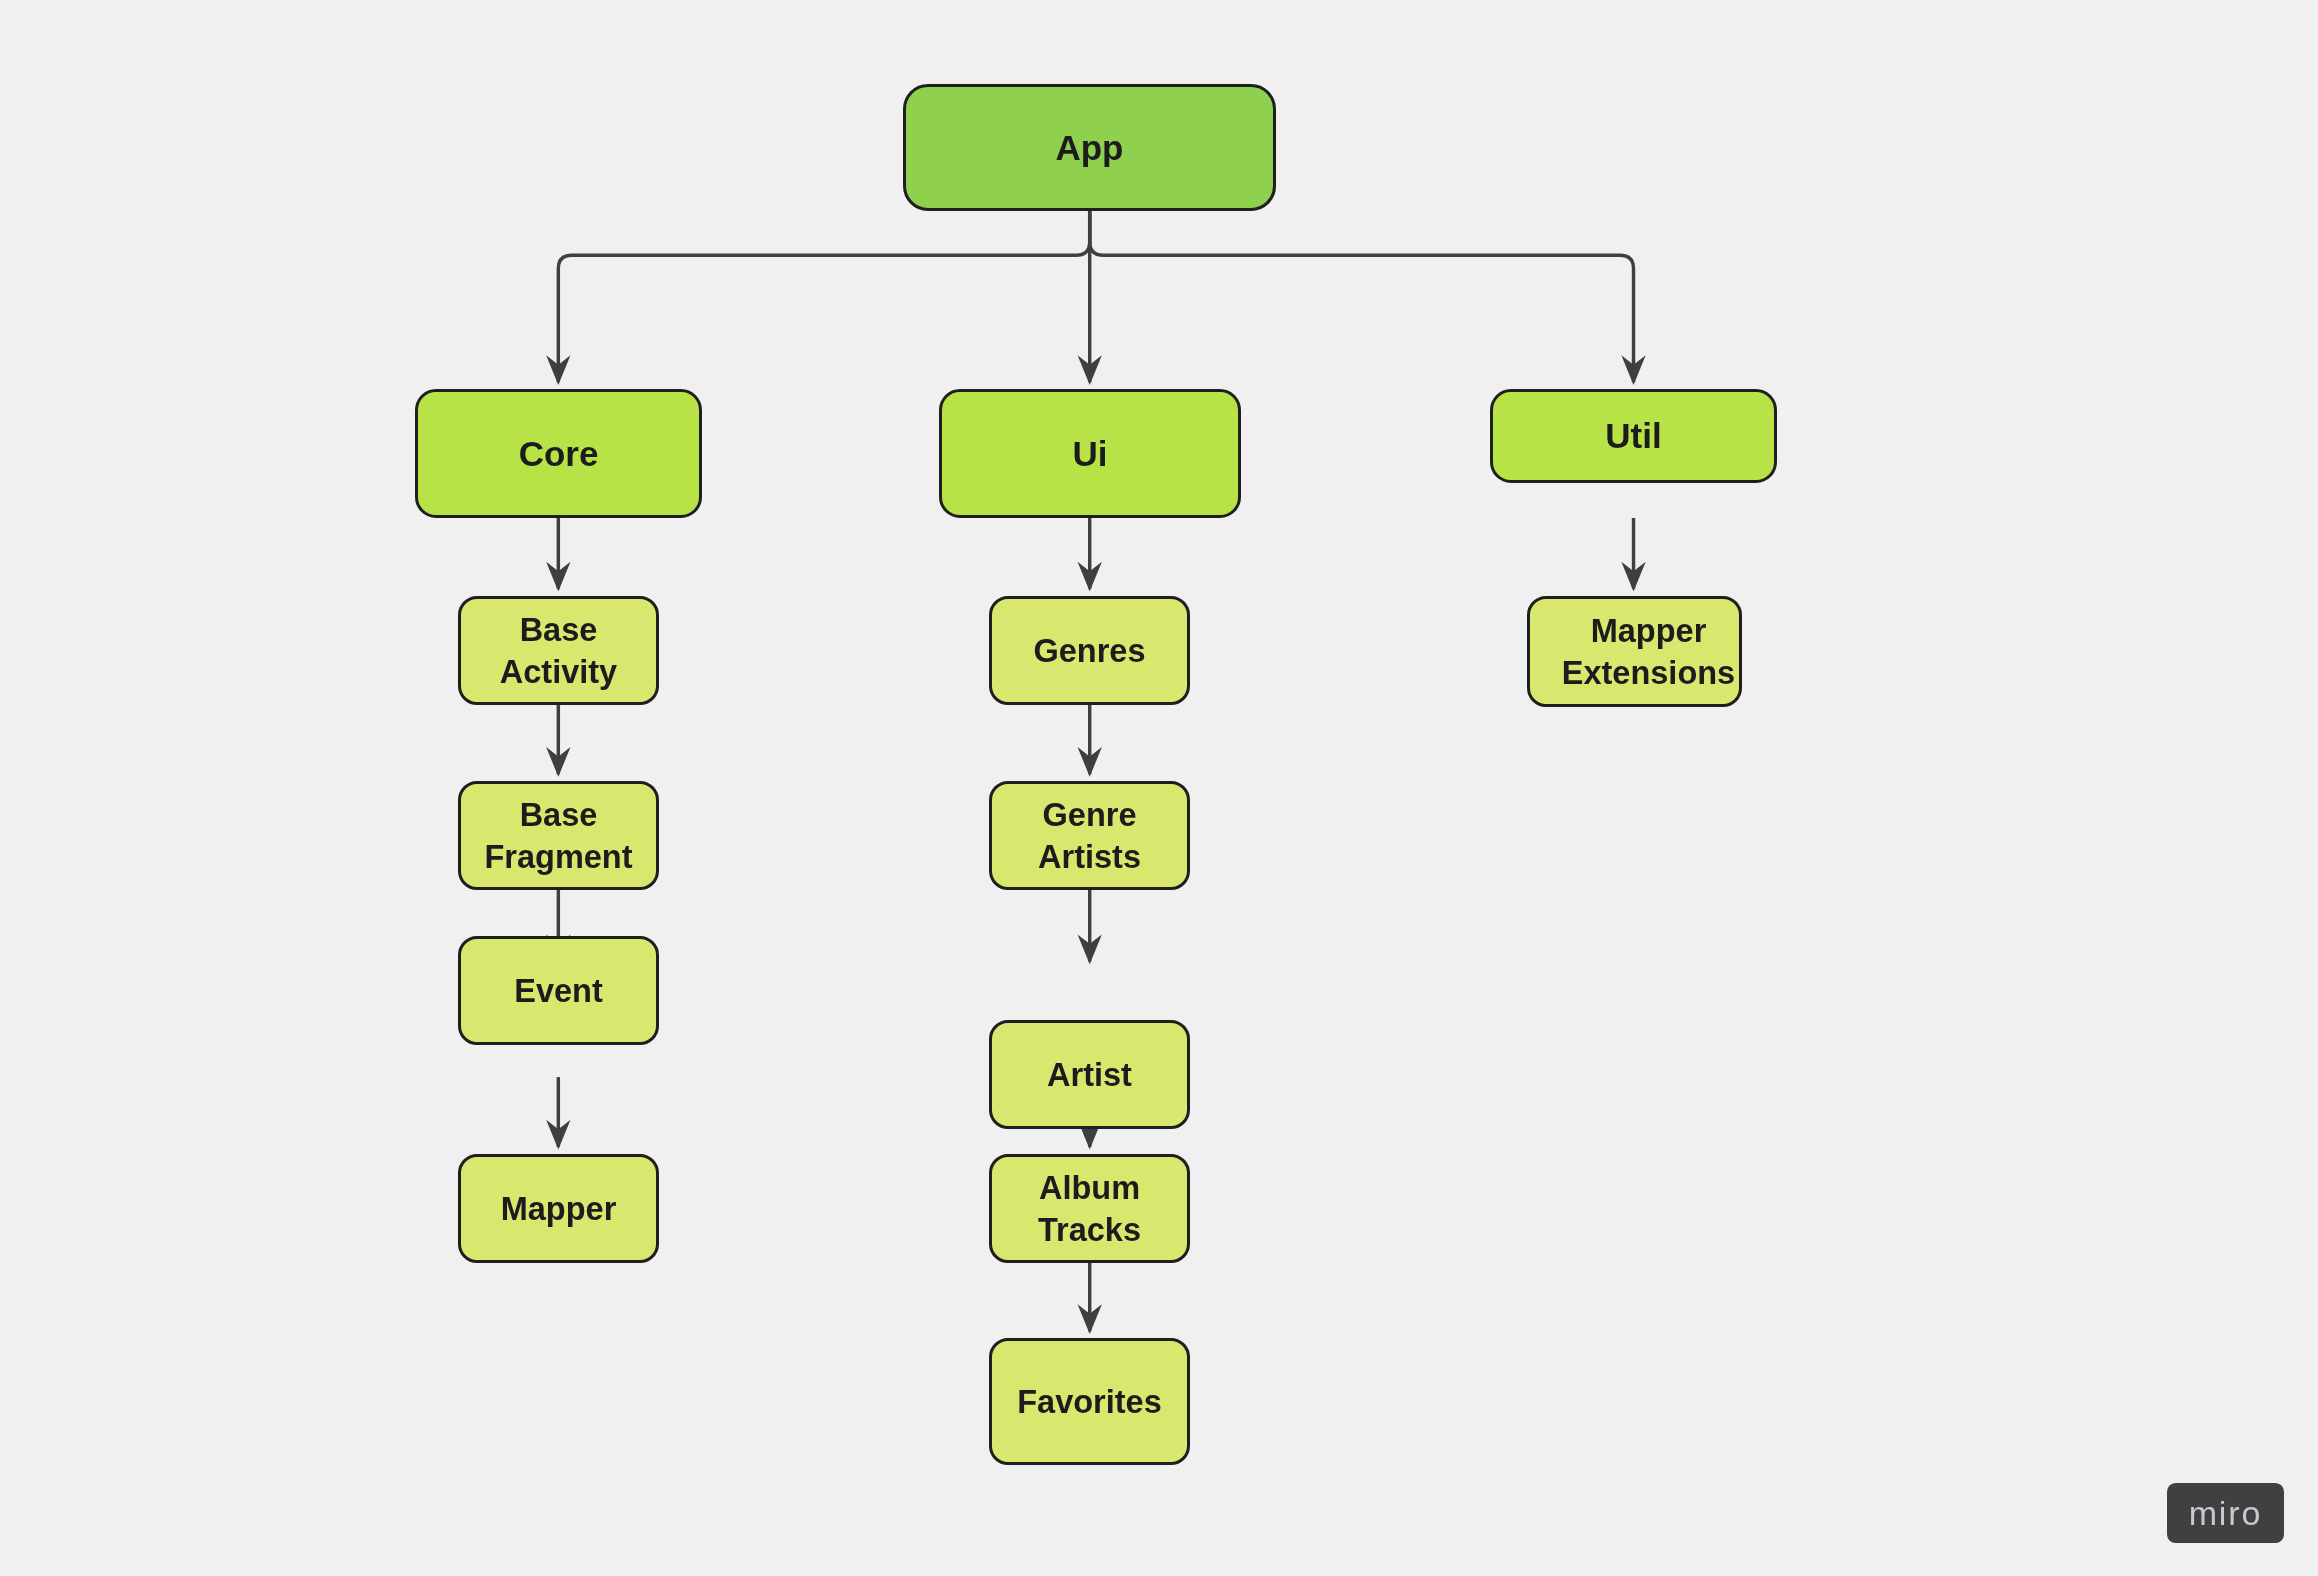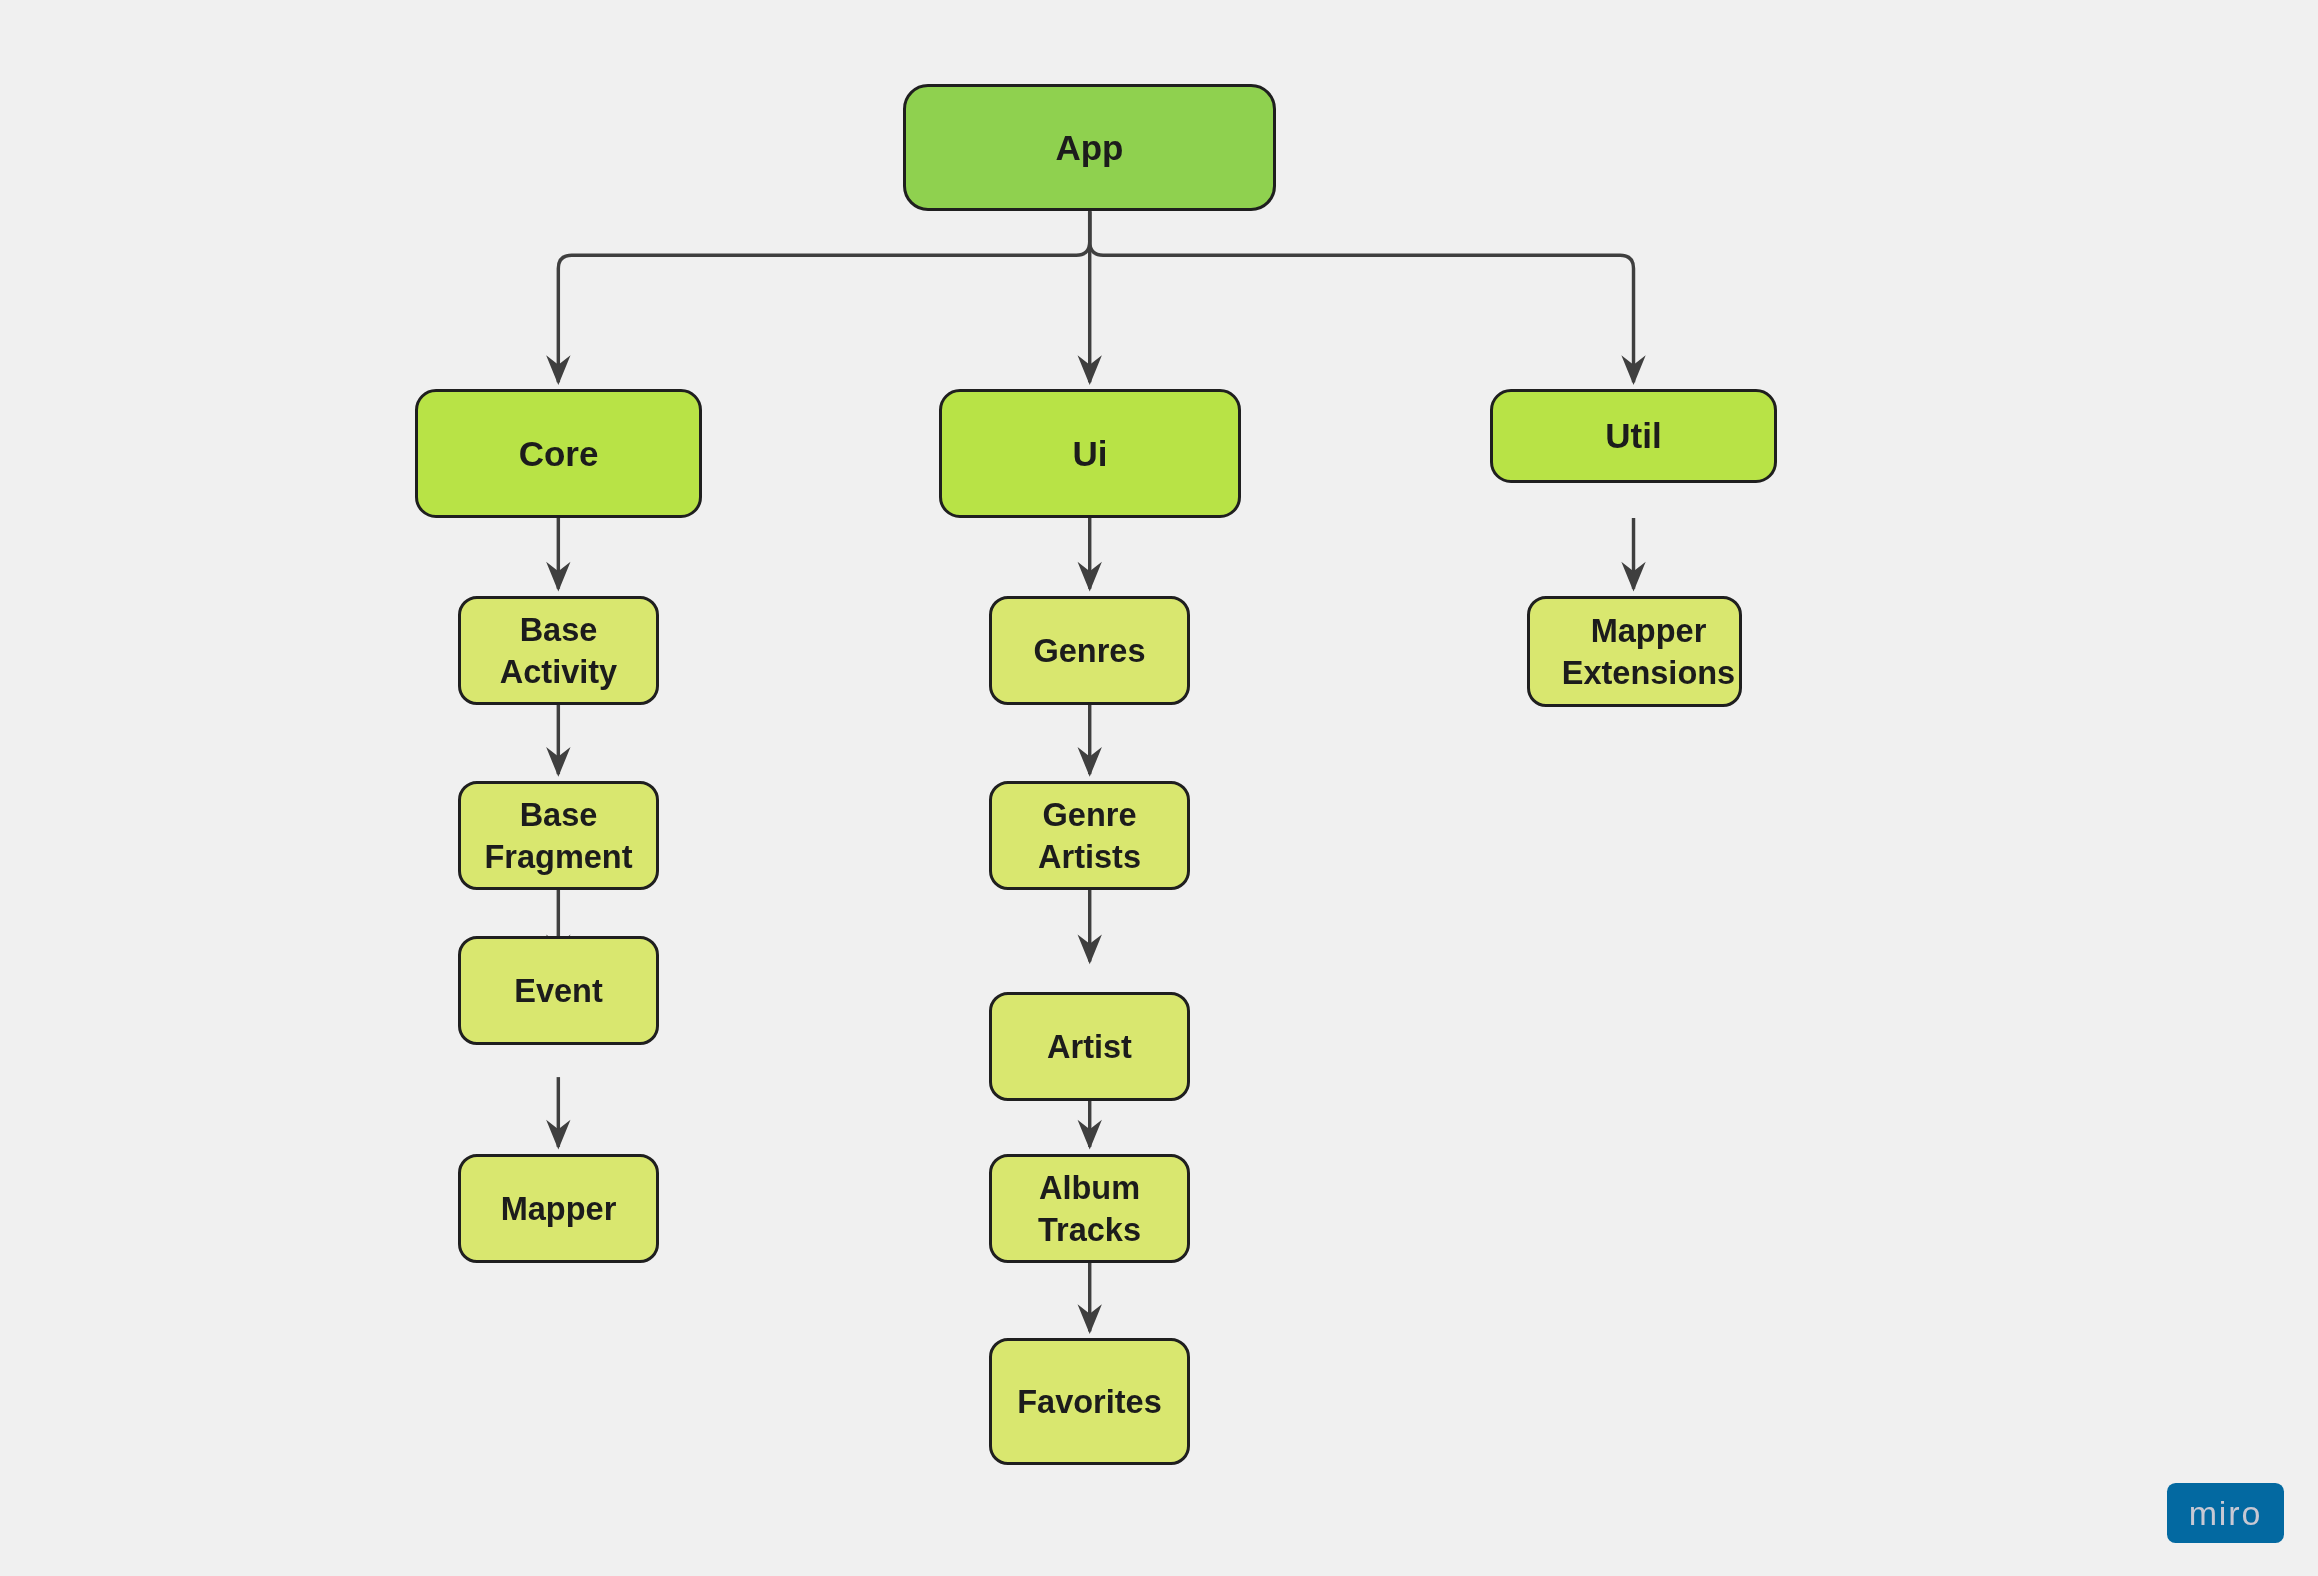--- a/index.html
+++ b/index.html
@@ -65,33 +65,33 @@
   .n-ui    { left: 939px;  top: 389px; width: 302px; height: 129px; }
   .n-util  { left: 1490px; top: 389px; width: 287px; height: 94px; }
 
   .n-base-activity { left: 458px;  top: 596px;  width: 201px; height: 109px; }
   .n-base-fragment { left: 458px;  top: 781px;  width: 201px; height: 109px; }
   .n-event         { left: 458px;  top: 936px; width: 201px; height: 109px; }
   .n-uistate       { left: 458px;  top: 1154px; width: 201px; height: 109px; }
 
   .n-genres        { left: 989px; top: 596px;  width: 201px; height: 109px; }
   .n-genre-artists { left: 989px; top: 781px;  width: 201px; height: 109px; }
-  .n-artist        { left: 989px; top: 992px; width: 201px; height: 109px; }
+  .n-artist        { left: 989px; top: 1020px; width: 201px; height: 109px; }
   .n-album-tracks  { left: 989px; top: 1154px; width: 201px; height: 109px; }
   .n-favorites     { left: 989px; top: 1338px; width: 201px; height: 127px; }
 
   .n-mapper-extensions { left: 1527px; top: 596px; width: 215px; height: 111px; padding-left: 28px; }
 
   .watermark {
     position: absolute;
     left: 2167px;
     top: 1483px;
     width: 117px;
     height: 60px;
-    background: #0369a1;
+    background: #404040;
     border-radius: 8.6px;
     display: flex;
     align-items: center;
     justify-content: center;
     font-size: 34px;
     font-weight: 500;
     letter-spacing: 1.9px;
     color: #c8c8d3;
   }
 </style>

